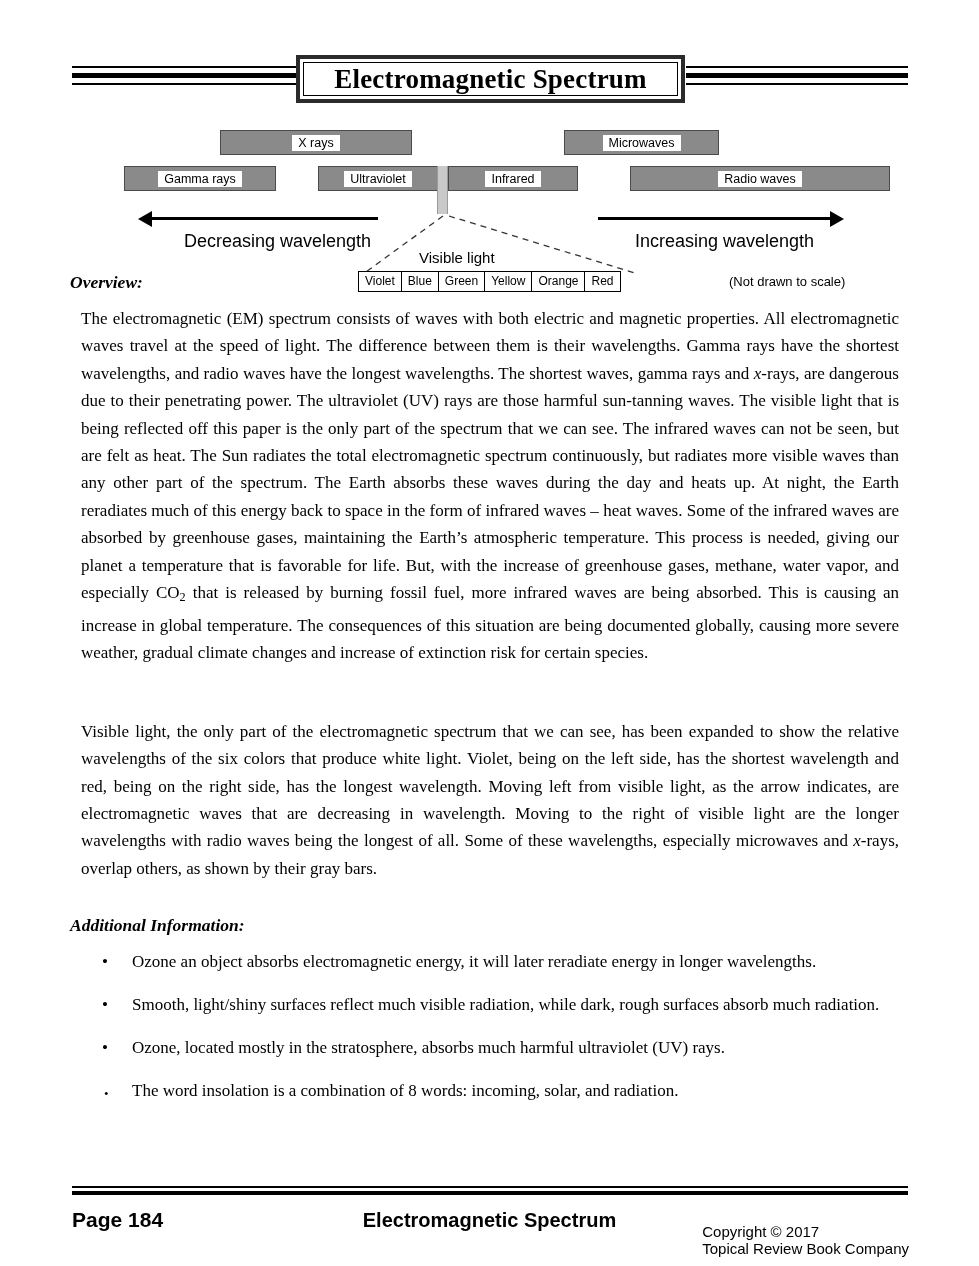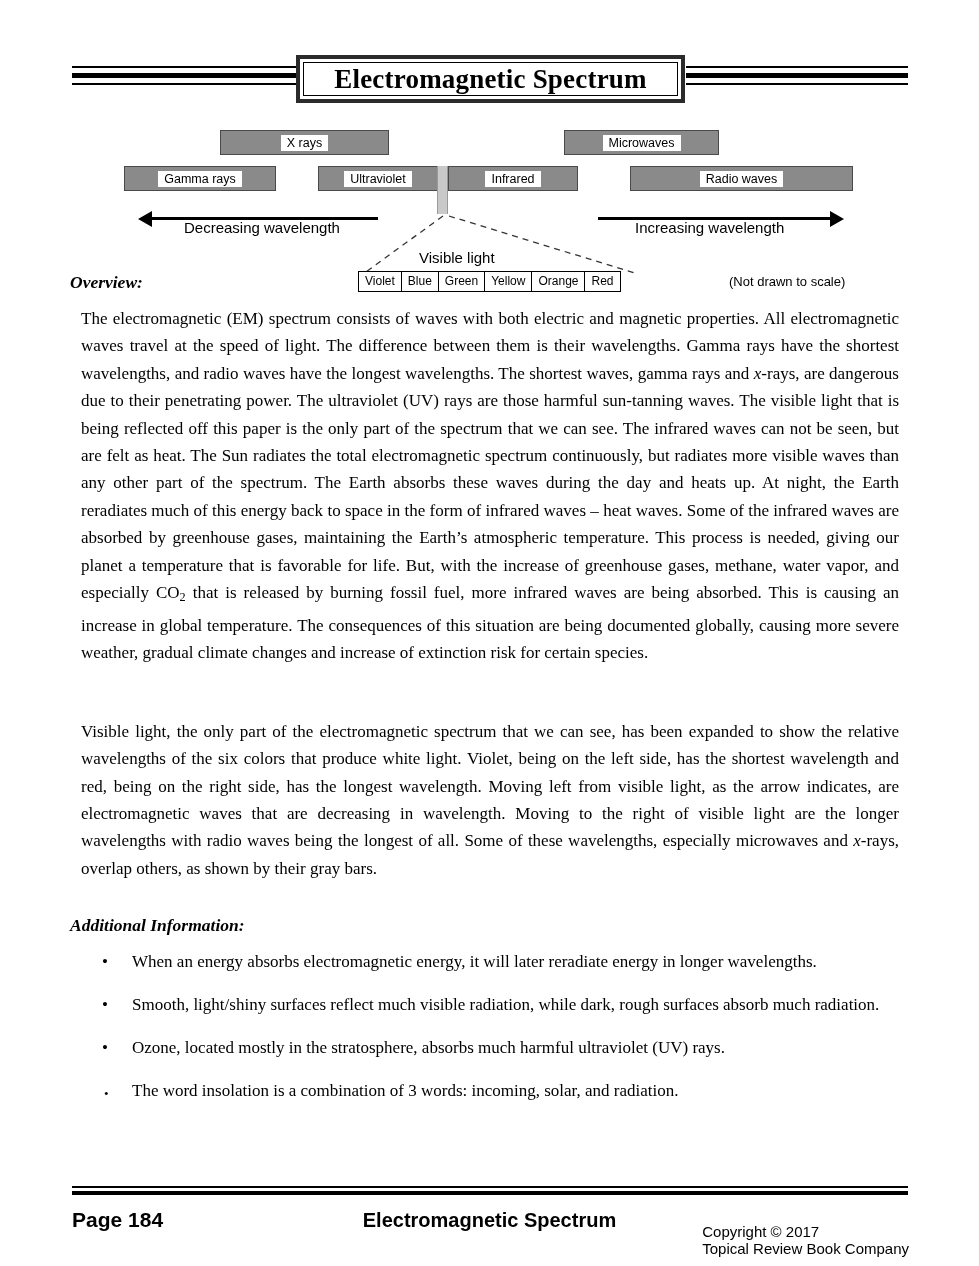--- a/index.html
+++ b/index.html
@@ -135,22 +135,22 @@
   }
   .arrow.left  { left: 138px; width: 240px; }
   .arrow.left .shaft { left: 13px; right: 0; }
   .arrow.left .head  { left: 0; border-right: 14px solid #000; }
   .arrow.right { left: 598px; width: 246px; }
   .arrow.right .shaft { left: 0; right: 13px; }
   .arrow.right .head  { right: 0; border-left: 14px solid #000; }
 
   .arrow-label {
     position: absolute;
-    top: 101px;
-    font-size: 15px;
+    top: 113px;
+    font-size: 18px;
     white-space: nowrap;
   }
   .arrow-label.left  { left: 184px; }
   .arrow-label.right { left: 635px; }
 
   .visible-light-label {
     position: absolute;
     left: 419px;
     top: 131px;
     font-size: 15px;
@@ -314,37 +314,37 @@
     </div>
   </div>
 
   <div class="diagram">
 
     <svg class="fan" width="300" height="110" viewBox="0 0 300 110">
       <line x1="88" y1="18" x2="8" y2="76" stroke="#333" stroke-width="1.3" stroke-dasharray="6,5"></line>
       <line x1="94" y1="18" x2="283" y2="76" stroke="#333" stroke-width="1.3" stroke-dasharray="6,5"></line>
     </svg>
 
-    <div class="band row-top" style="left:220px; width:169px;">
+    <div class="band row-top" style="left:220px; width:192px;">
       <span class="lbl">X rays</span>
     </div>
     <div class="band row-top" style="left:564px; width:155px;">
       <span class="lbl">Microwaves</span>
     </div>
 
     <div class="band row-bot" style="left:124px; width:152px;">
       <span class="lbl">Gamma rays</span>
     </div>
     <div class="band row-bot" style="left:318px; width:120px;">
       <span class="lbl">Ultraviolet</span>
     </div>
     <div class="band row-bot" style="left:448px; width:130px;">
       <span class="lbl">Infrared</span>
     </div>
-    <div class="band row-bot" style="left:630px; width:223px;">
+    <div class="band row-bot" style="left:630px; width:260px;">
       <span class="lbl">Radio waves</span>
     </div>
 
     <div class="vis-strip"></div>
 
     <div class="arrow left">
       <div class="head"></div>
       <div class="shaft"></div>
     </div>
     <div class="arrow right">
@@ -380,33 +380,33 @@
 
     <p class="para"><span>Visible light, the only part of the electromagnetic spectrum that we can see, has been expanded to show the relative wavelengths of the six colors that produce white light. Violet, being on the left side, has the shortest wavelength and red, being on the right side, has the longest wavelength. Moving left from visible light, as the arrow indicates, are electromagnetic waves that are decreasing in wavelength. Moving to the right of visible light are the longer wavelengths with radio waves being the longest of all. Some of these wavelengths, especially microwaves and </span><i class="var">x</i><span>-rays, overlap others, as shown by their gray bars.</span></p>
 
     <div class="spacer-md"></div>
 
     <div class="section-head">Additional Information:</div>
 
     <ul class="bullets">
       <li>
         <span class="dot">•</span>
-        <span>When an energy absorbs electromagnetic energy, it will later reradiate energy in longer wavelengths.</span>
+        <span>Ozone an object absorbs electromagnetic energy, it will later reradiate energy in longer wavelengths.</span>
       </li>
       <li>
         <span class="dot">•</span>
         <span>Smooth, light/shiny surfaces reflect much visible radiation, while dark, rough surfaces absorb much radiation.</span>
       </li>
       <li>
         <span class="dot">•</span>
         <span>Ozone, located mostly in the stratosphere, absorbs much harmful ultraviolet (UV) rays.</span>
       </li>
       <li class="last">
         <span class="dot">•</span>
-        <span>The word insolation is a combination of 3 words: incoming, solar, and radiation.</span>
+        <span>The word insolation is a combination of 8 words: incoming, solar, and radiation.</span>
       </li>
     </ul>
   </div>
 
   <div class="footer-rules">
     <div class="ln t"></div>
     <div class="ln b"></div>
   </div>
 
   <div class="footer">

